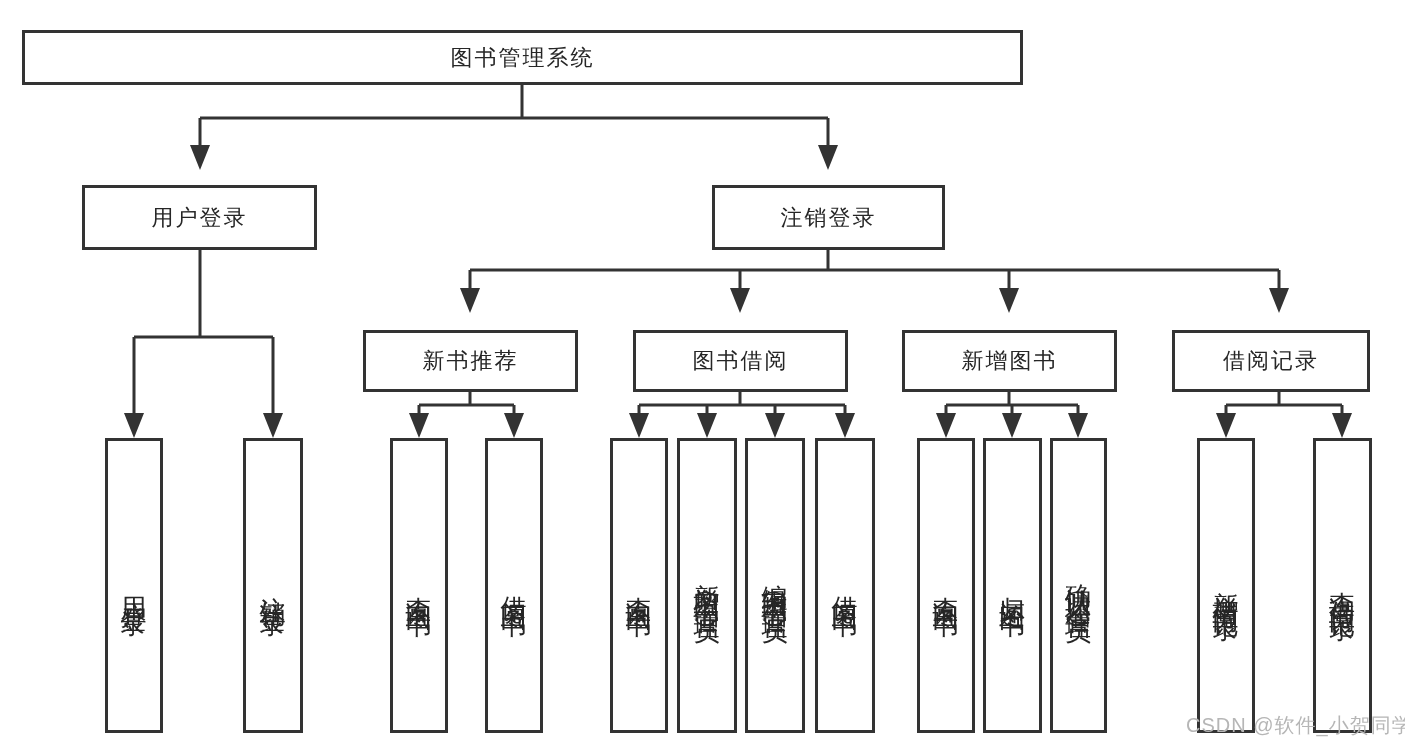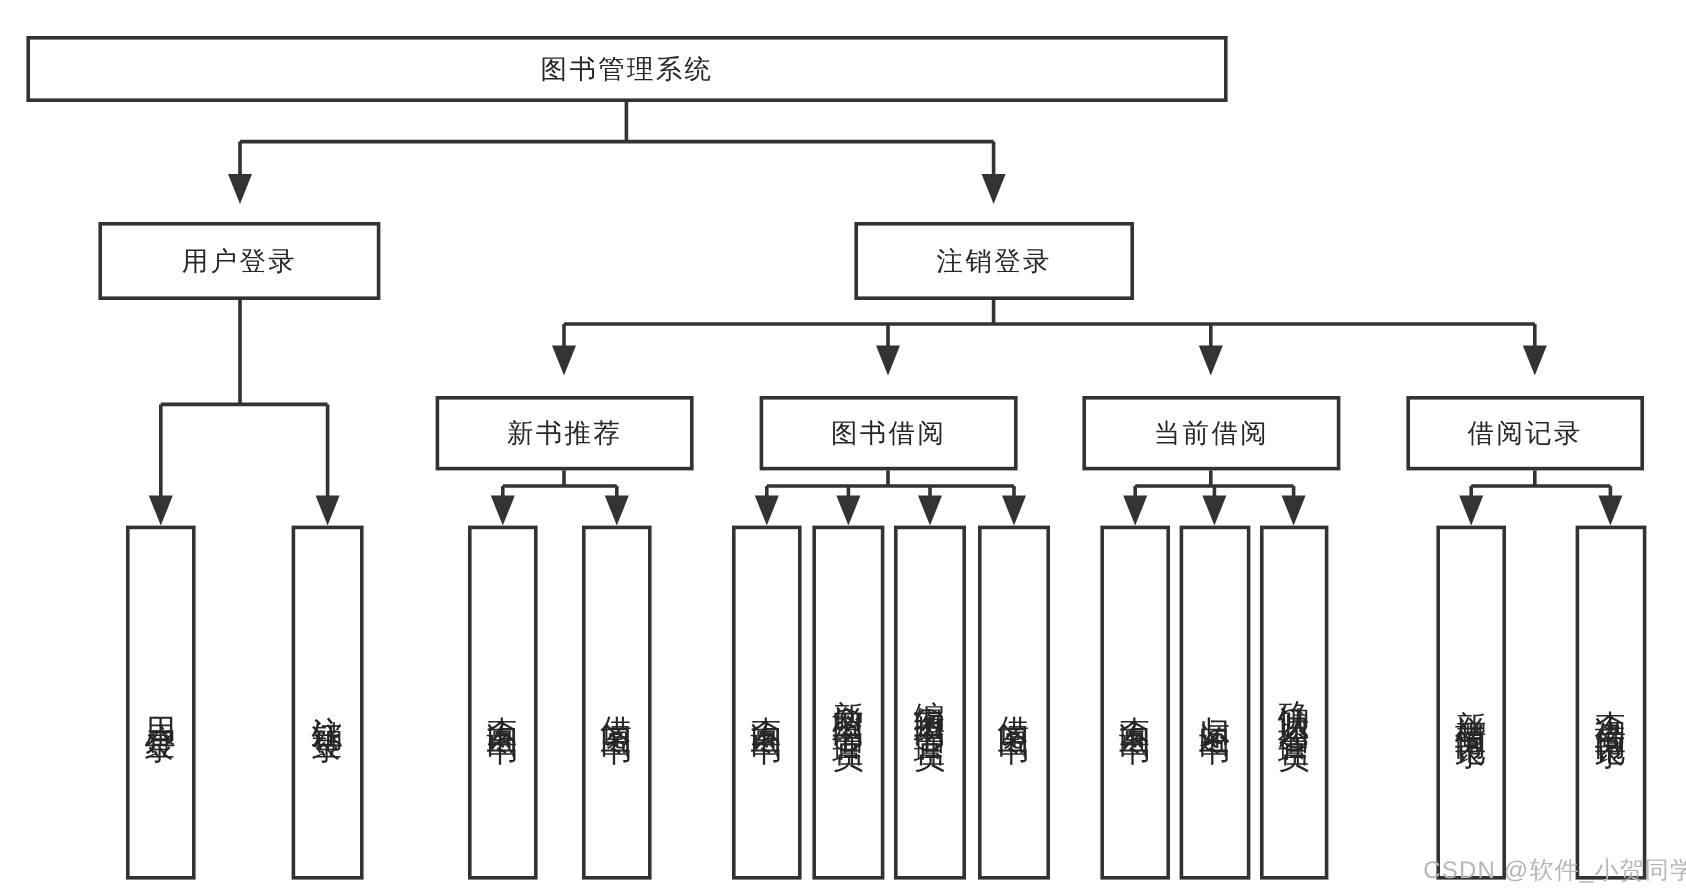--- a/index.html
+++ b/index.html
@@ -121,21 +121,21 @@
     <span>注销登录</span>
   </div>
 
   <div class="hbox" style="left:363px; top:313px; width:215px; height:62px;">
     <span>新书推荐</span>
   </div>
   <div class="hbox" style="left:633px; top:313px; width:215px; height:62px;">
     <span>图书借阅</span>
   </div>
   <div class="hbox" style="left:902px; top:313px; width:215px; height:62px;">
-    <span>当前借阅</span>
+    <span>新增图书</span>
   </div>
   <div class="hbox" style="left:1172px; top:313px; width:198px; height:62px;">
     <span>借阅记录</span>
   </div>
 
   <div class="vbox" style="left:105px; width:58px;">
     <span>用户登录</span>
   </div>
   <div class="vbox" style="left:243px; width:60px;">
     <span>注销登录</span>

